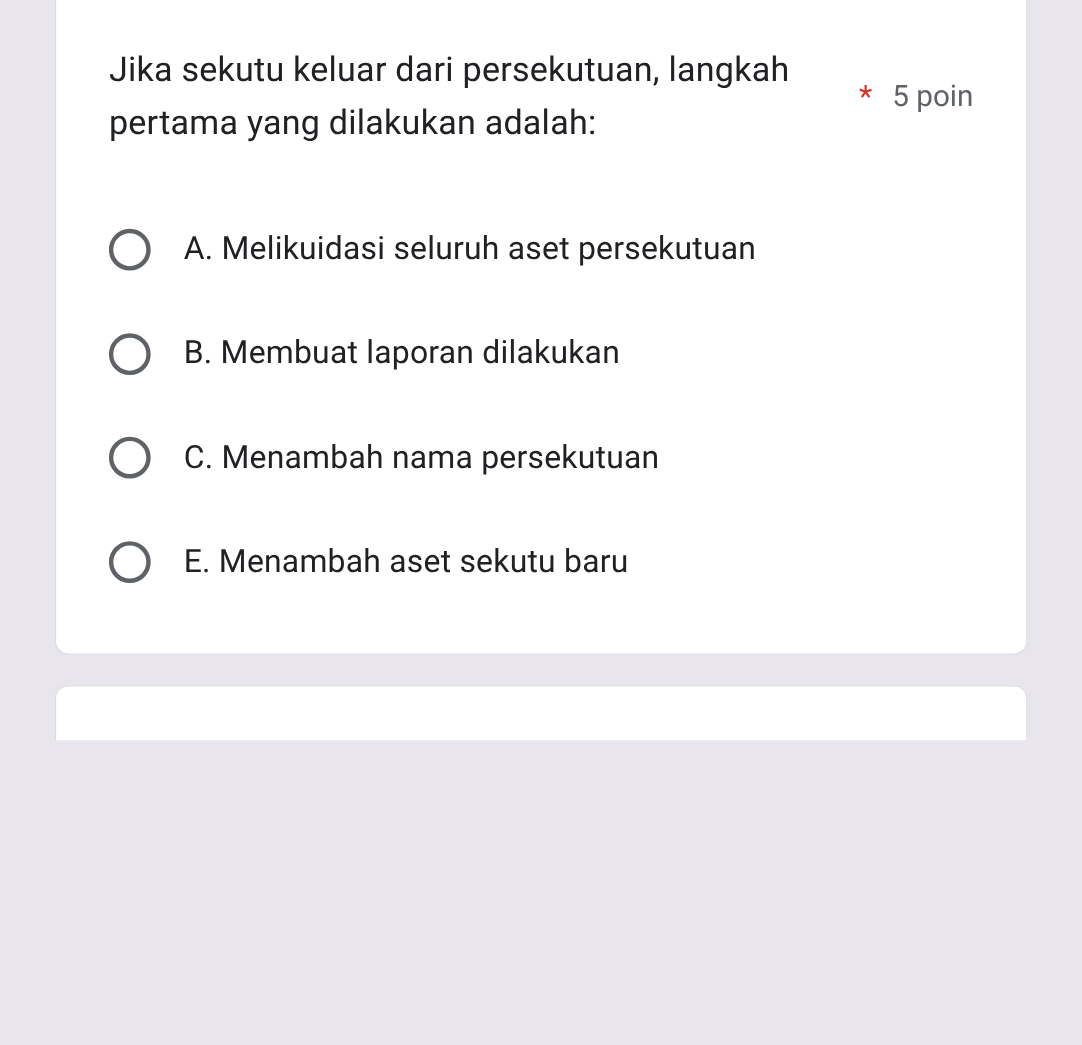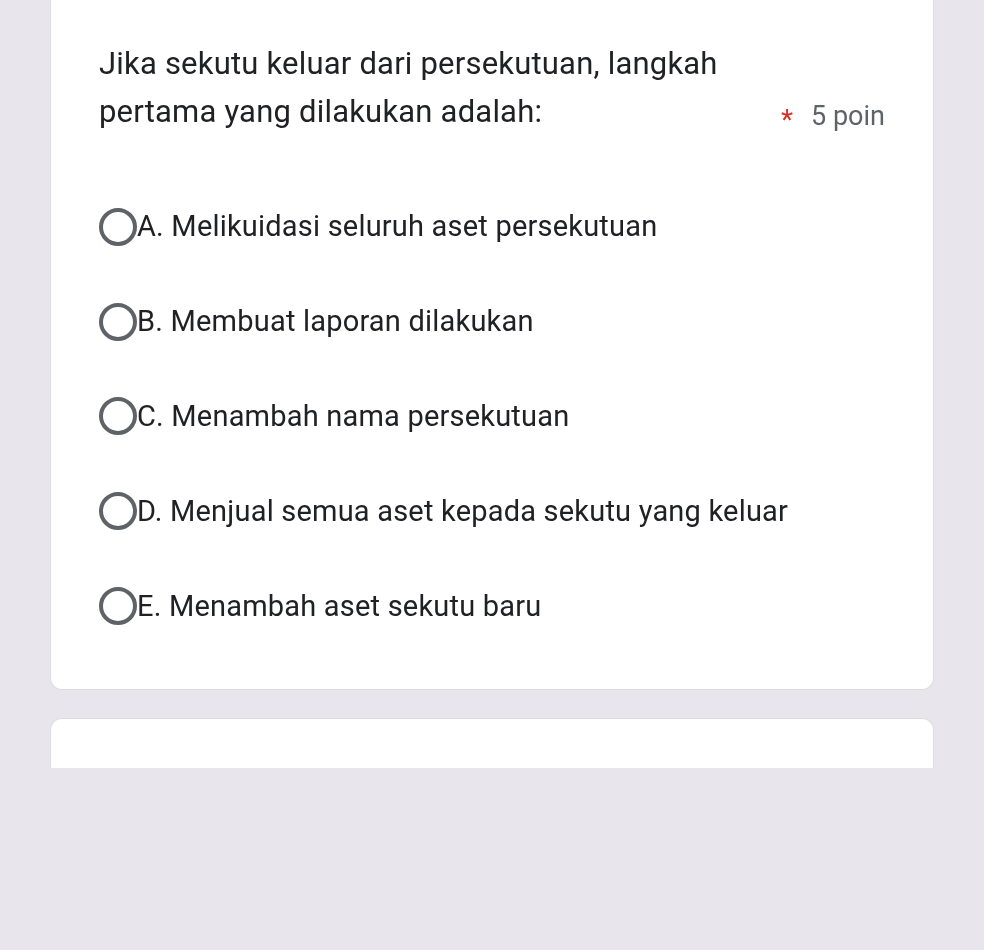--- a/index.html
+++ b/index.html
@@ -31,21 +31,21 @@
   .card-partial-bottom {
     border-bottom-left-radius: 0;
     border-bottom-right-radius: 0;
     border-bottom: none;
     margin-bottom: 0;
     min-height: 50px;
     padding-bottom: 0;
   }
   .question-header {
     display: flex;
-    align-items: flex-end;
+    align-items: center;
     gap: 18px;
   }
   .question-text {
     font-size: 31px;
     line-height: 1.55;
     color: #202124;
     flex: 1;
     letter-spacing: 0.2px;
   }
   .required-star {
@@ -60,20 +60,21 @@
     line-height: 1.4;
     flex-shrink: 0;
     white-space: nowrap;
   }
   .options {
     margin-top: 68px;
   }
   .option {
     display: flex;
     align-items: center;
+    gap: 30px;
     margin-bottom: 50px;
     cursor: pointer;
   }
   .option:last-child {
     margin-bottom: 0;
   }
   .radio {
     width: 38px;
     height: 38px;
     border: 4px solid #5f6368;
@@ -105,22 +106,18 @@
     <div class="option">
       <div class="radio"></div>
       <div class="option-label">B. Membuat laporan dilakukan</div>
     </div>
     <div class="option">
       <div class="radio"></div>
       <div class="option-label">C. Menambah nama persekutuan</div>
     </div>
     <div class="option">
       <div class="radio"></div>
-      <div class="option-label">D. Menjual semua aset kepada sekutu yang keluar</div>
-    </div>
-    <div class="option">
-      <div class="radio"></div>
       <div class="option-label">E. Menambah aset sekutu baru</div>
     </div>
   </div>
 </div>
 
 <div class="card card-partial-bottom"></div>
 
 </body></html>

